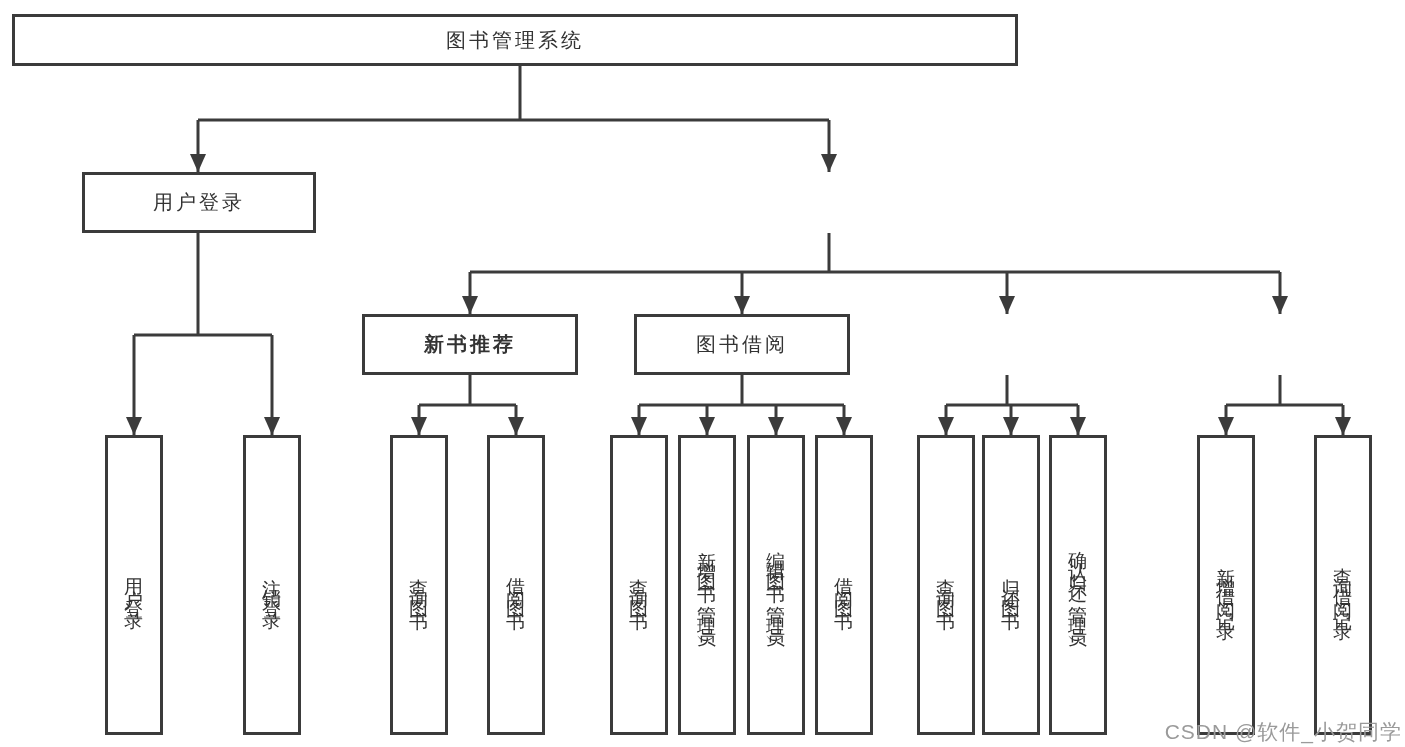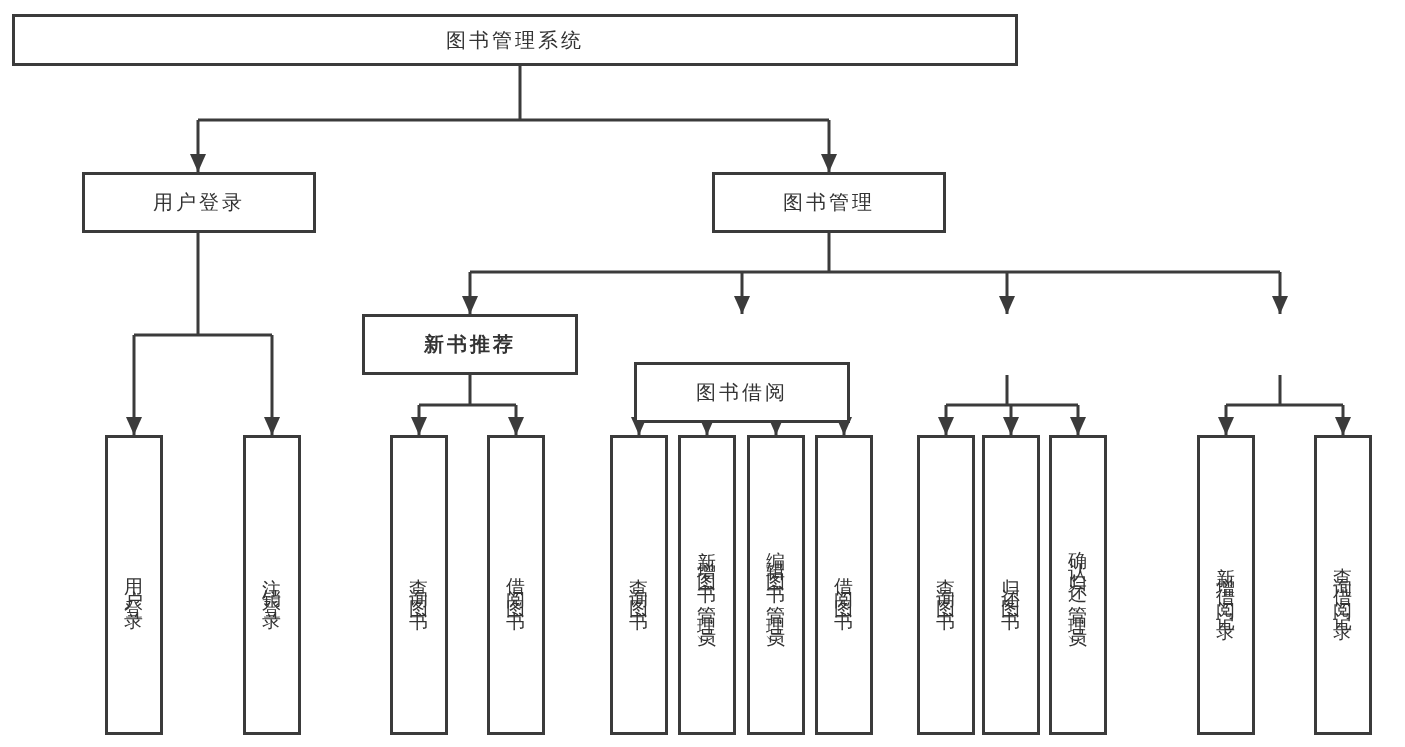--- a/index.html
+++ b/index.html
@@ -104,28 +104,25 @@
     <line x1="1343" y1="405" x2="1343" y2="435" stroke="#3b3b3b" stroke-width="3" marker-end="url(#ah)"></line>
   </svg>
 
   <div class="node root-box">
     <span>图书管理系统</span>
   </div>
 
   <div class="node lvl2" style="left:82px;">
     <span>用户登录</span>
   </div>
-  <div class="node lvl2" style="left:712px;">
-    <span>图书管理</span>
-  </div>
 
   <div class="node lvl3" style="left:362px;font-weight:bold;">
     <span>新书推荐</span>
   </div>
-  <div class="node lvl3" style="left:634px;margin-top:48px;">
+  <div class="node lvl3" style="left:634px;">
     <span>图书借阅</span>
   </div>
 
   <div class="node leaf" style="left:105px;">
     <span class="vtext">用户登录</span>
   </div>
   <div class="node leaf" style="left:243px;">
     <span class="vtext">注销登录</span>
   </div>
 
@@ -159,13 +156,14 @@
     <span class="vtext">确认归还（管理员）</span>
   </div>
 
   <div class="node leaf" style="left:1197px;">
     <span class="vtext">新增借阅记录</span>
   </div>
   <div class="node leaf" style="left:1314px;">
     <span class="vtext">查询借阅记录</span>
   </div>
 
+  <div class="watermark">CSDN @软件_小贺同学</div>
 </div>
 
 </body></html>

